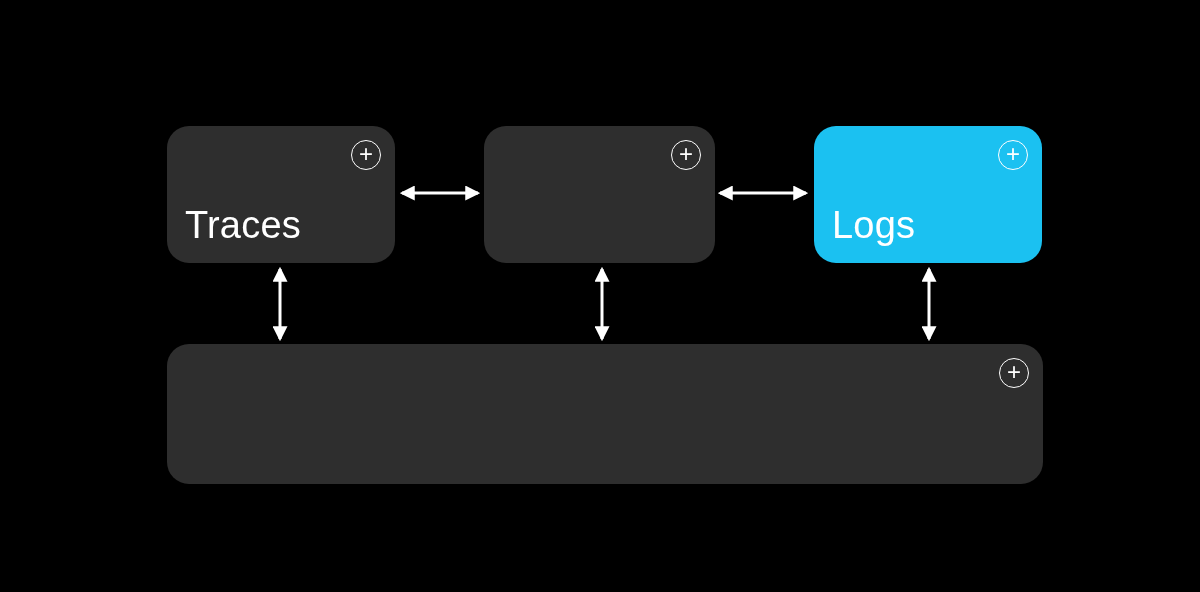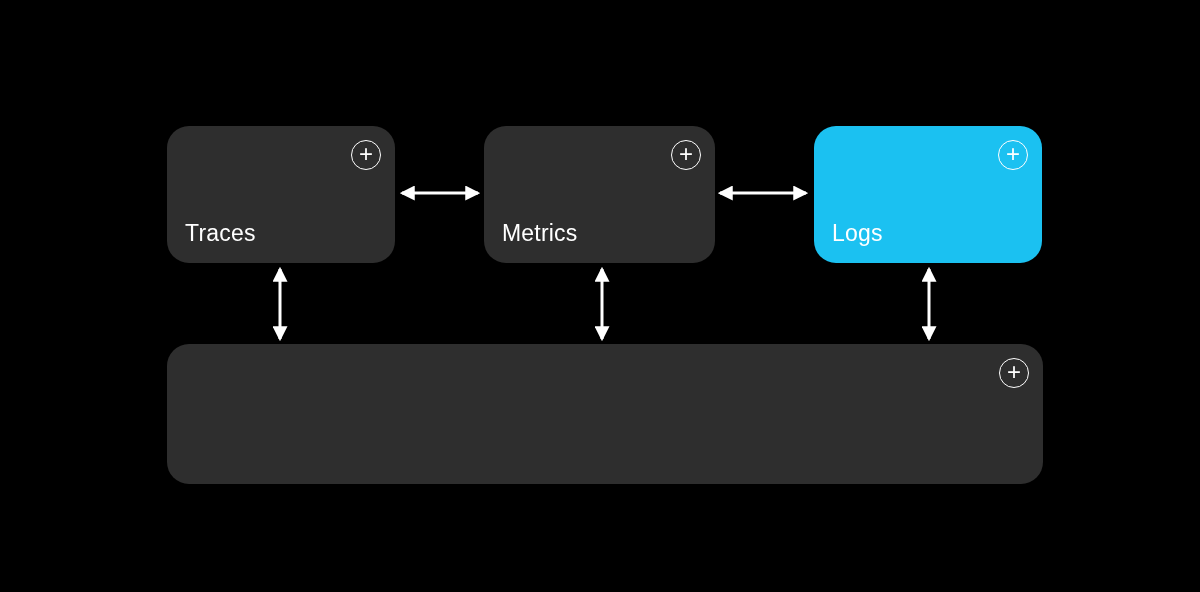--- a/index.html
+++ b/index.html
@@ -22,21 +22,21 @@
     box-sizing: border-box;
   }
   .node.highlight {
     background: var(--accent, #1bc1f1);
   }
   .node-label {
     position: absolute;
     left: 18px;
     bottom: 16px;
     color: var(--text, #ffffff);
-    font-size: 23px;
+    font-size: 38px;
     font-weight: 400;
     letter-spacing: 0.2px;
   }
   .plus-btn {
     position: absolute;
     top: 14px;
     right: 14px;
     width: 30px;
     height: 30px;
     border: 1.6px solid var(--text, #ffffff);
@@ -88,21 +88,20 @@
     <button class="plus-btn">
       <span>+</span>
     </button>
     <div class="node-label">Traces</div>
   </div>
 
   <div class="node" style="left:484px; top:126px; width:231px; height:137px;">
     <button class="plus-btn">
       <span>+</span>
     </button>
-    <div class="node-label">Metrics</div>
   </div>
 
   <div class="node highlight" style="left:814px; top:126px; width:228px; height:137px;">
     <button class="plus-btn">
       <span>+</span>
     </button>
     <div class="node-label">Logs</div>
   </div>
 
   <div class="node" style="left:167px; top:344px; width:876px; height:140px;">

